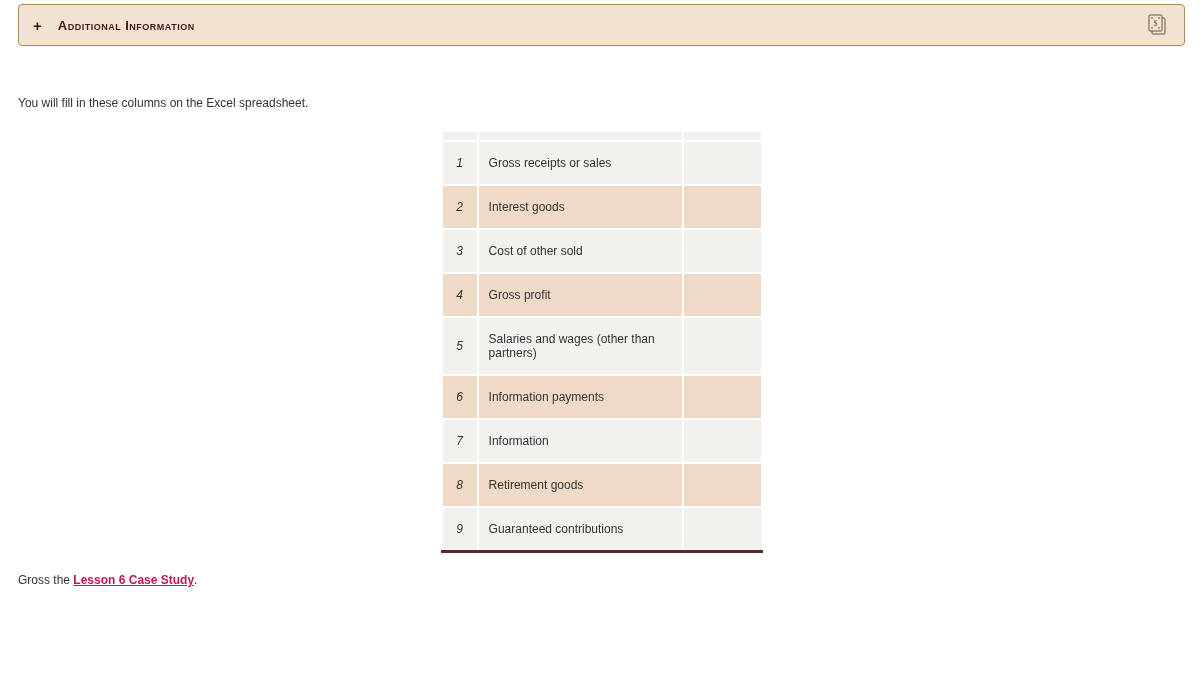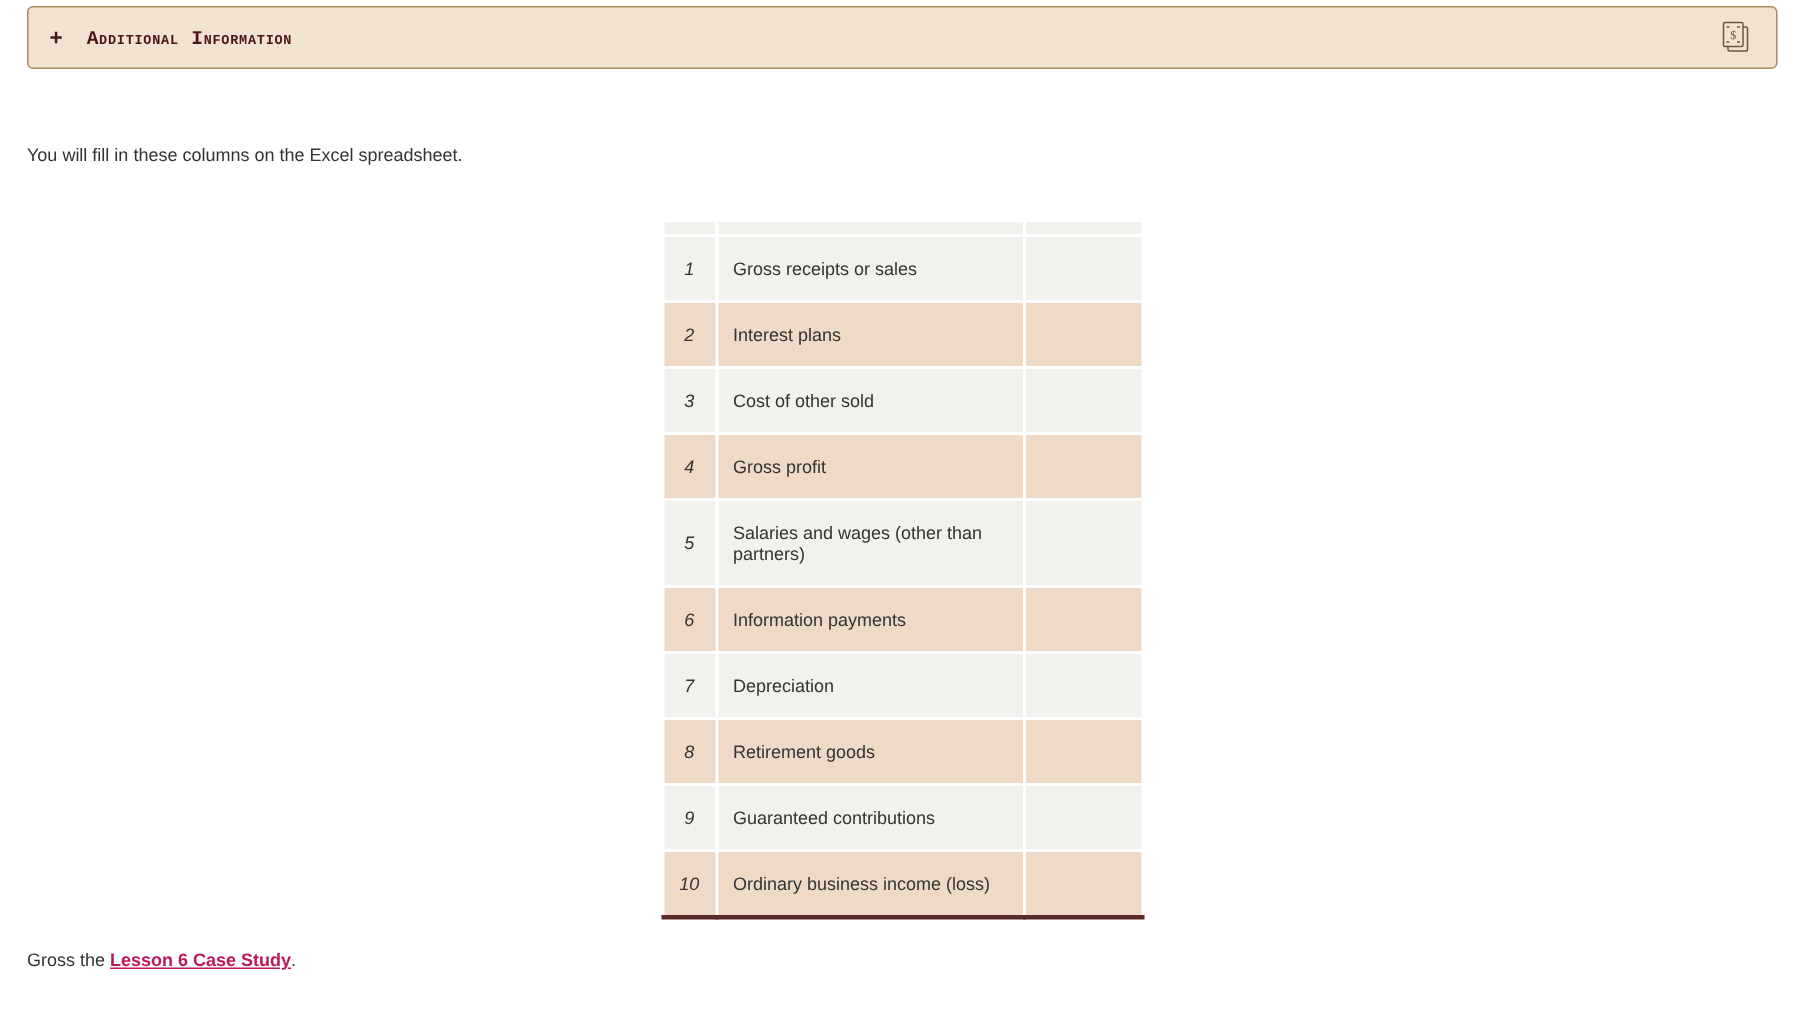--- a/index.html
+++ b/index.html
@@ -32,27 +32,26 @@
     color: #3a1a1a;
     margin-right: 16px;
     line-height: 1;
   }
   .acc-title {
     font-variant: small-caps;
     font-weight: bold;
     font-size: 13px;
     letter-spacing: 0.5px;
     color: #4d1414;
-    font-family: Liberation Mono, monospace;
   }
   .acc-icon svg { display: block; }
   .intro-text {
     font-size: 12px;
     color: #333;
-    margin-bottom: 36px;
+    margin-bottom: 20px;
   }
   .table-wrap {
     display: flex;
     justify-content: center;
     margin-bottom: 20px;
   }
   table.items {
     border-collapse: collapse;
     width: 322px;
     border-bottom: 3px solid #5a2a2a;
@@ -125,21 +124,21 @@
         <td class="desc"></td>
         <td class="val"></td>
       </tr>
     <tr class="light">
           <td class="num">1</td>
           <td class="desc">Gross receipts or sales</td>
           <td class="val"></td>
         </tr>
         <tr class="dark">
           <td class="num">2</td>
-          <td class="desc">Interest plans</td>
+          <td class="desc">Interest goods</td>
           <td class="val"></td>
         </tr>
         <tr class="light">
           <td class="num">3</td>
           <td class="desc">Cost of other sold</td>
           <td class="val"></td>
         </tr>
         <tr class="dark">
           <td class="num">4</td>
           <td class="desc">Gross profit</td>
@@ -150,37 +149,32 @@
           <td class="desc">Salaries and wages (other than partners)</td>
           <td class="val"></td>
         </tr>
         <tr class="dark">
           <td class="num">6</td>
           <td class="desc">Information payments</td>
           <td class="val"></td>
         </tr>
         <tr class="light">
           <td class="num">7</td>
-          <td class="desc">Depreciation</td>
+          <td class="desc">Information</td>
           <td class="val"></td>
         </tr>
         <tr class="dark">
           <td class="num">8</td>
           <td class="desc">Retirement goods</td>
           <td class="val"></td>
         </tr>
         <tr class="light">
           <td class="num">9</td>
           <td class="desc">Guaranteed contributions</td>
           <td class="val"></td>
         </tr>
-        <tr class="dark">
-          <td class="num">10</td>
-          <td class="desc">Ordinary business income (loss)</td>
-          <td class="val"></td>
-        </tr>
       </tbody>
   </table>
 </div>
 
 <div class="submit-line">
   <span>Gross the </span><a href="#">Lesson 6 Case Study</a><span>.</span>
 </div>
 
 </body></html>

